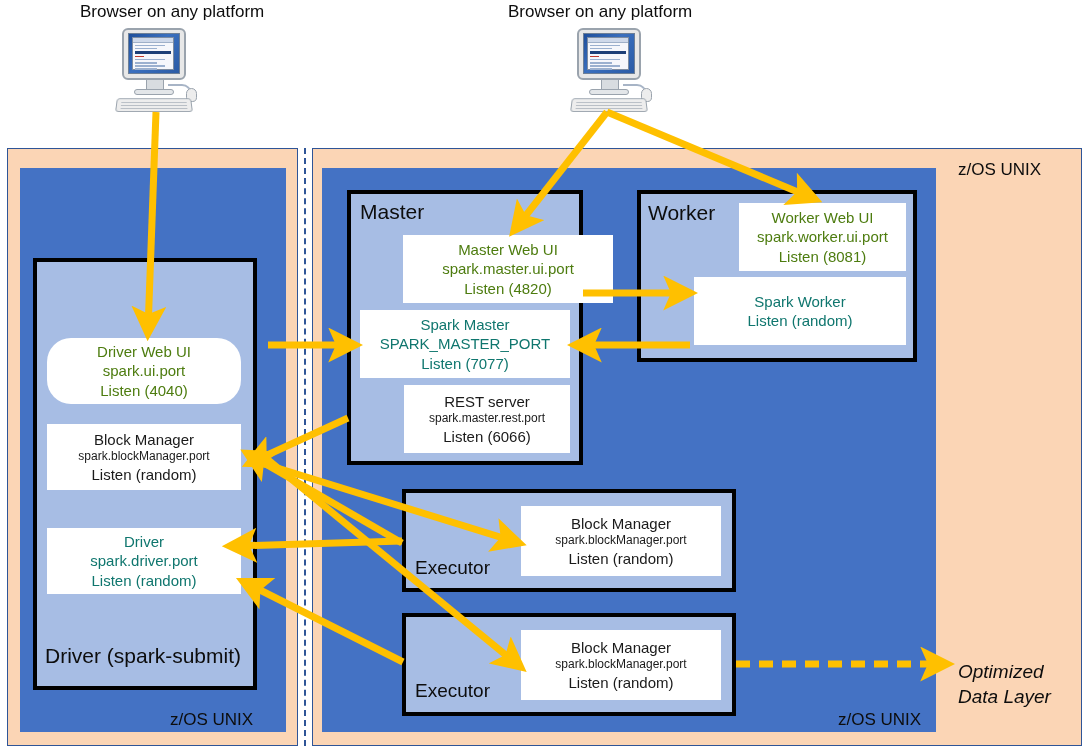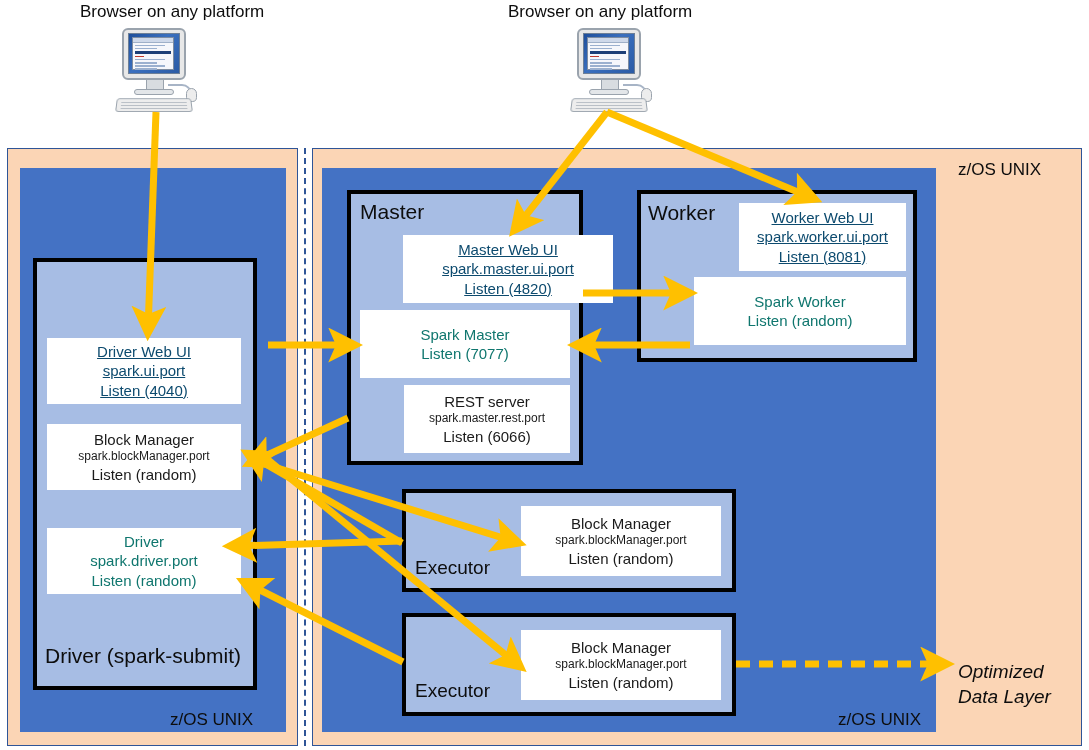--- a/index.html
+++ b/index.html
@@ -52,21 +52,21 @@
   
   .group{position:absolute;background:#a7bde4;border:4px solid #000000;box-sizing:border-box;}
   .group-title{position:absolute;font-size:21px;color:#0d0d0d;white-space:nowrap;}
   .group-title.sm{font-size:19px;}
 
   
   .portbox{position:absolute;background:#ffffff;box-sizing:border-box;
            display:flex;flex-direction:column;align-items:center;justify-content:center;
            line-height:1.28;text-align:center;}
   .portbox span{display:block;white-space:nowrap;}
-  .t-olive{color:#0c4a6e;text-decoration:underline;}
+  .t-olive{color:#4d7c0f;}
   .t-blue{color:#0f766e;}
   .t-black{color:#1a1a1a;}
   .fs15{font-size:15px;}
   .fs14{font-size:12px;}
 
   
   #arrows{position:absolute;left:0;top:0;width:1089px;height:750px;pointer-events:none;}
 </style>
 </head>
 <body>
@@ -137,21 +137,21 @@
 <div class="region-label" style="left:958px;top:160px;">z/OS UNIX</div>
 <div class="region-label" style="left:838px;top:710px;">z/OS UNIX</div>
 <div class="region-label italic" style="left:958px;top:659px;">
   <div>Optimized</div>
   <div>Data Layer</div>
 </div>
 
 <div class="group" style="left:33px;top:258px;width:224px;height:432px;"></div>
 <div class="group-title" style="left:45px;top:644px;">Driver (spark-submit)</div>
 
-<div class="portbox" style="left:47px;top:338px;width:194px;height:66px;">
+<div class="portbox" style="left:47px;top:338px;width:194px;height:66px;border-radius:24px;">
   <span class="fs15 t-olive">Driver Web UI</span>
   <span class="fs15 t-olive">spark.ui.port</span>
   <span class="fs15 t-olive">Listen (4040)</span>
 </div>
 
 <div class="portbox" style="left:47px;top:424px;width:194px;height:66px;">
   <span class="fs15 t-black">Block Manager</span>
   <span class="fs14 t-black">spark.blockManager.port</span>
   <span class="fs15 t-black">Listen (random)</span>
 </div>
@@ -166,20 +166,21 @@
 <div class="group-title" style="left:360px;top:200px;">Master</div>
 
 <div class="portbox" style="left:360px;top:235px;width:210px;height:68px;margin-left:43px;">
   <span class="fs15 t-olive">Master Web UI</span>
   <span class="fs15 t-olive">spark.master.ui.port</span>
   <span class="fs15 t-olive">Listen (4820)</span>
 </div>
 
 <div class="portbox" style="left:360px;top:310px;width:210px;height:68px;">
   <span class="fs15 t-blue">Spark Master</span>
+  <span class="fs15 t-blue">SPARK_MASTER_PORT</span>
   <span class="fs15 t-blue">Listen (7077)</span>
 </div>
 
 <div class="portbox" style="left:404px;top:385px;width:166px;height:68px;">
   <span class="fs15 t-black">REST server</span>
   <span class="fs14 t-black">spark.master.rest.port</span>
   <span class="fs15 t-black">Listen (6066)</span>
 </div>
 
 <div class="group" style="left:637px;top:190px;width:280px;height:172px;"></div>

